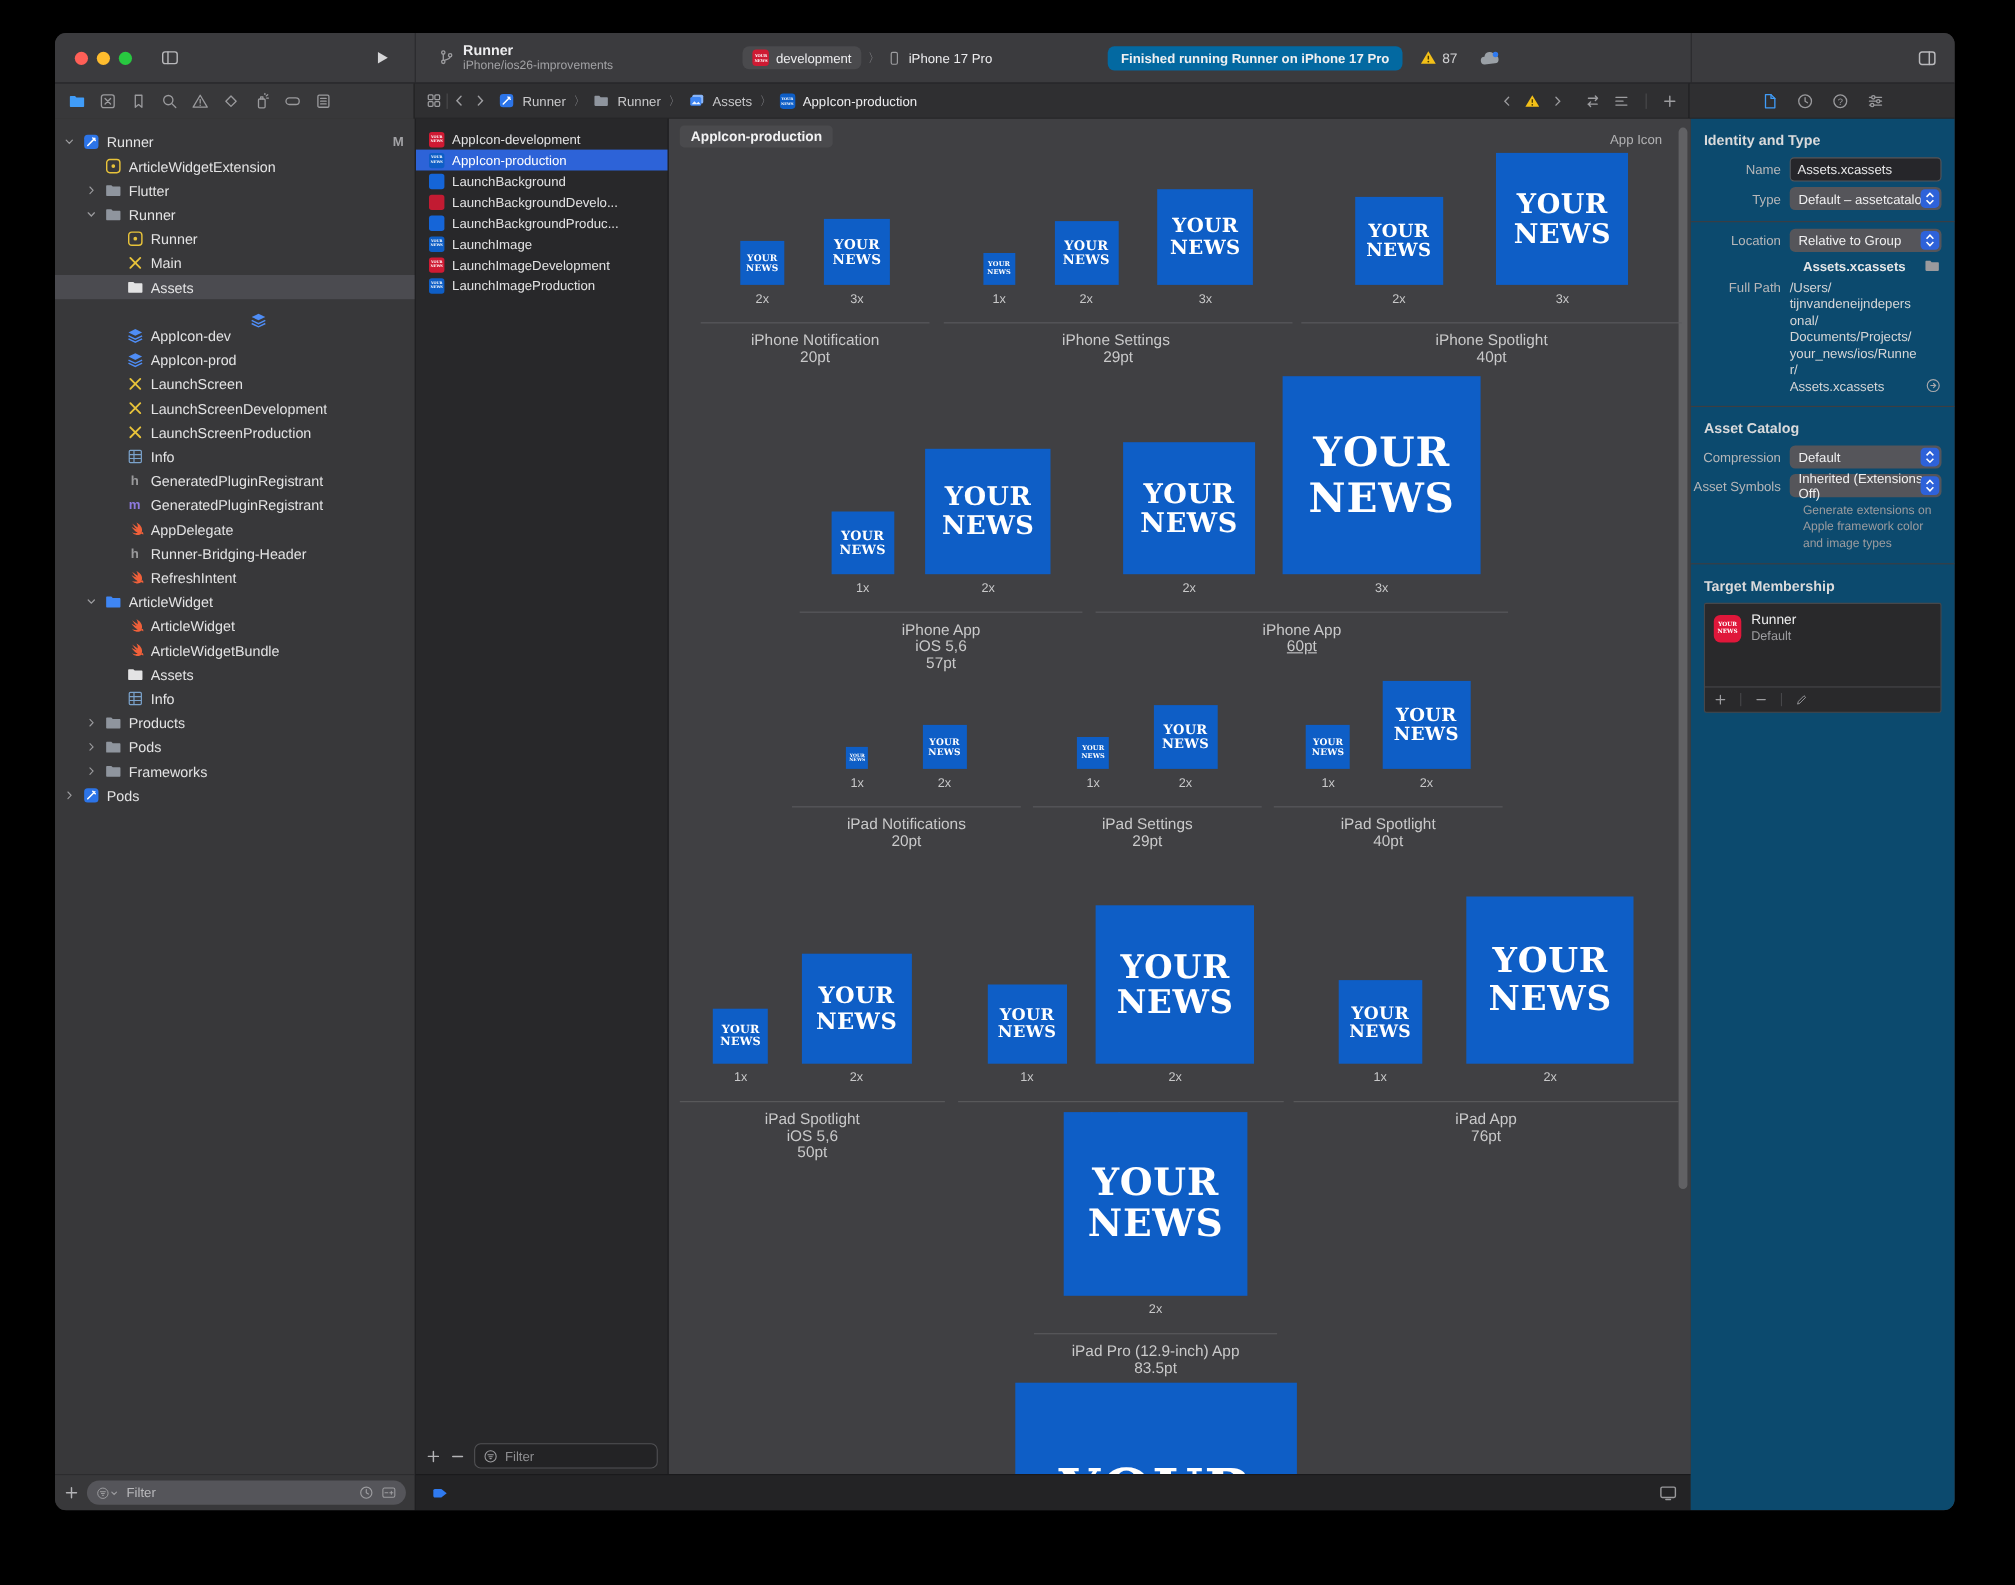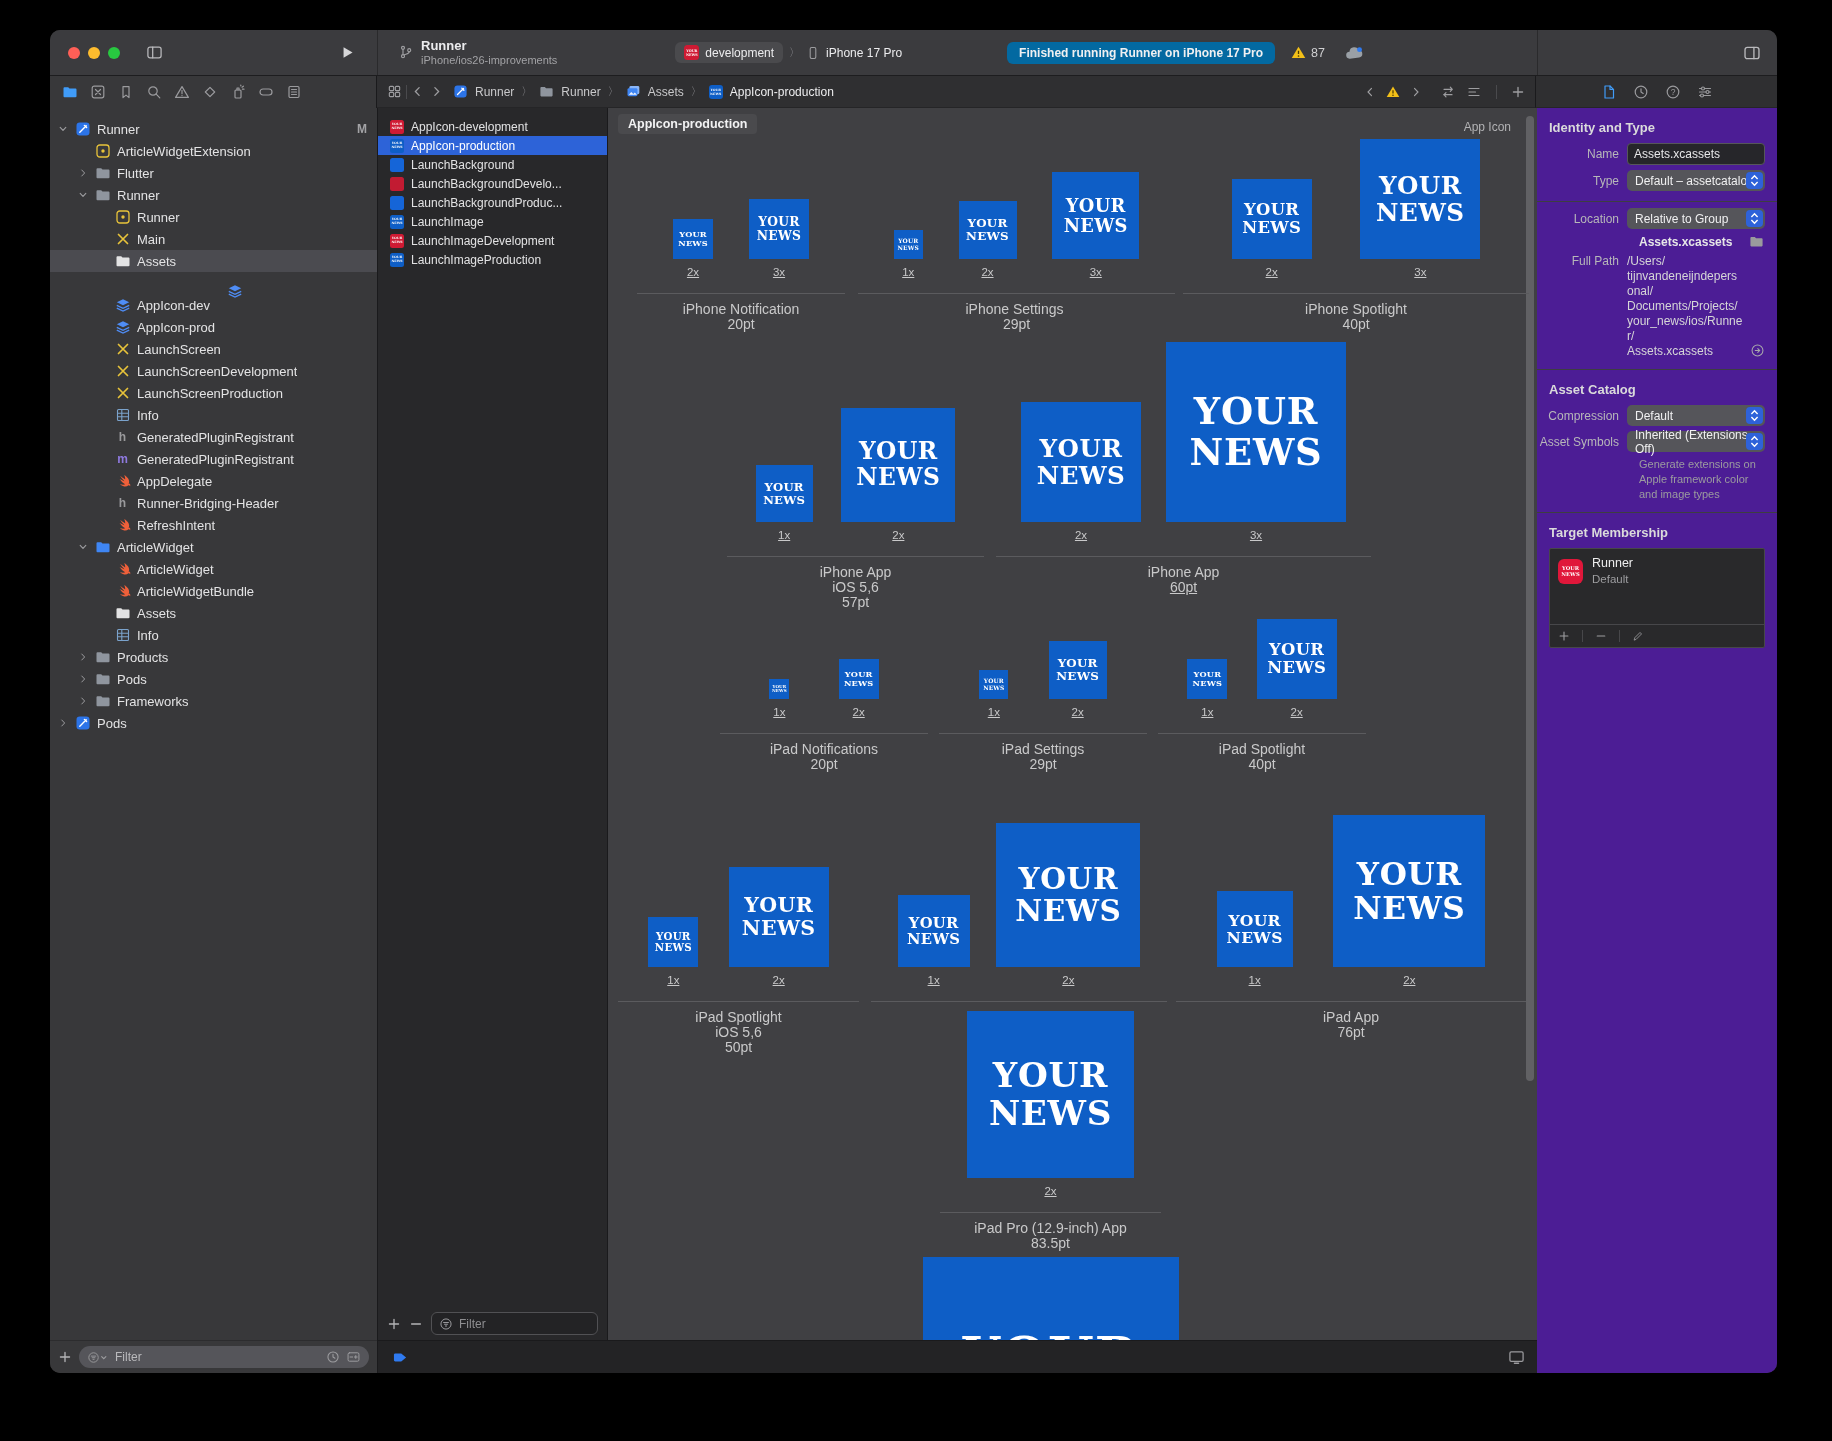--- a/index.html
+++ b/index.html
@@ -83,30 +83,30 @@
   .al-filterbar{height:33px;flex:none;display:flex;align-items:center;gap:8px;padding:0 9px;box-sizing:border-box;}
   .filter-field{flex:1;height:21px;border:1px solid #515154;background:#232325;border-radius:6px;
     display:flex;align-items:center;gap:6px;padding:0 7px;color:#8e8e91;font-size:12px;}
   .canvas{flex:1;position:relative;background:#404043;overflow:hidden;}
   .canvas-title{position:absolute;left:10px;top:6px;background:#4a4a4d;color:#f2f2f3;font-size:12.5px;
     font-weight:bold;padding:3px 10px;border-radius:4px;}
   .kind-badge{position:absolute;right:26px;top:12px;color:#b2b2b4;font-size:12px;}
   .appicon{position:absolute;background:#0e5ec6;display:flex;align-items:center;justify-content:center;overflow:hidden;}
   .appicon .it{font-family:"DejaVu Serif",serif;font-weight:bold;color:#fff;text-align:center;line-height:1.1;
     letter-spacing:.02em;white-space:nowrap;}
-  .scale-label{position:absolute;text-align:center;font-size:11.5px;color:#c9c9ca;text-decoration:underline;}
+  .scale-label{position:absolute;text-align:center;font-size:11.5px;color:#c9c9ca;}
   .grp-divider{position:absolute;height:1px;background:#5b5b5e;}
   .grp-name{position:absolute;text-align:center;font-size:14px;color:#c9c9ca;line-height:15px;}
   .canvas-scrollbar{position:absolute;right:3px;top:8px;width:8px;height:965px;border-radius:4px;background:#7b7b7f;opacity:.55;}
   .editor-strip{height:33px;flex:none;background:#232325;border-top:1px solid #1a1a1c;display:flex;
     align-items:center;padding:0 12px;box-sizing:border-box;}
   .tag-ic{width:20px;height:15px;}
   .display-ic{margin-left:auto;width:17px;height:17px;color:#9a9a9d;}
   
-  .inspector{flex:1;background:#4c1d95;overflow:hidden;font-size:12px;color:#d6d6d7;}
+  .inspector{flex:1;background:#0c4a6e;overflow:hidden;font-size:12px;color:#d6d6d7;}
   .isection{font-size:13px;font-weight:bold;color:#dadadb;margin:12px 12px 8px 12px;}
   .irow{display:flex;align-items:center;margin:5px 12px 5px 0;}
   .ilabel{width:82px;flex:none;text-align:right;color:#b7b7b9;margin-right:8px;}
   .ifield{flex:1;height:20px;background:#26262a;border:1px solid #56565a;border-radius:4px;
     display:flex;align-items:center;padding:0 6px;color:#e8e8e9;}
   .dd{flex:1;height:21px;background:#55555a;border-radius:5px;display:flex;align-items:center;
     padding-left:8px;color:#f0f0f1;position:relative;}
   .dd .stepper{position:absolute;right:2px;top:2px;bottom:2px;width:17px;background:#2e62d9;border-radius:4px;
     display:flex;align-items:center;justify-content:center;color:#fff;}
   .dd .stepper svg{width:11px;height:13px;}

